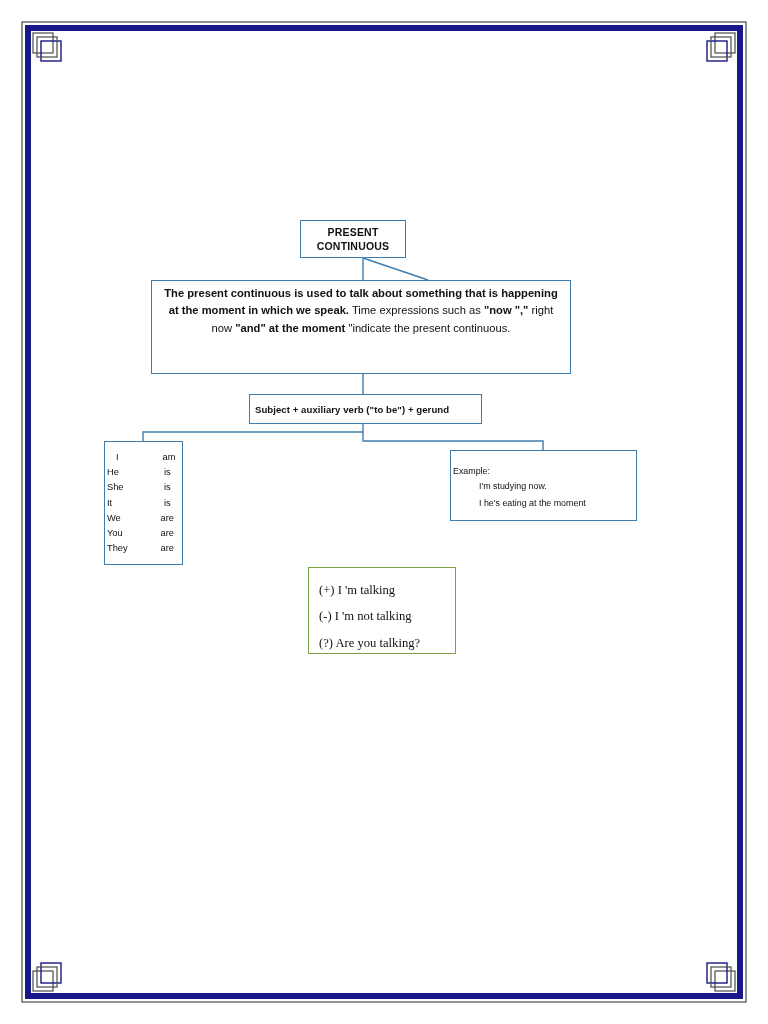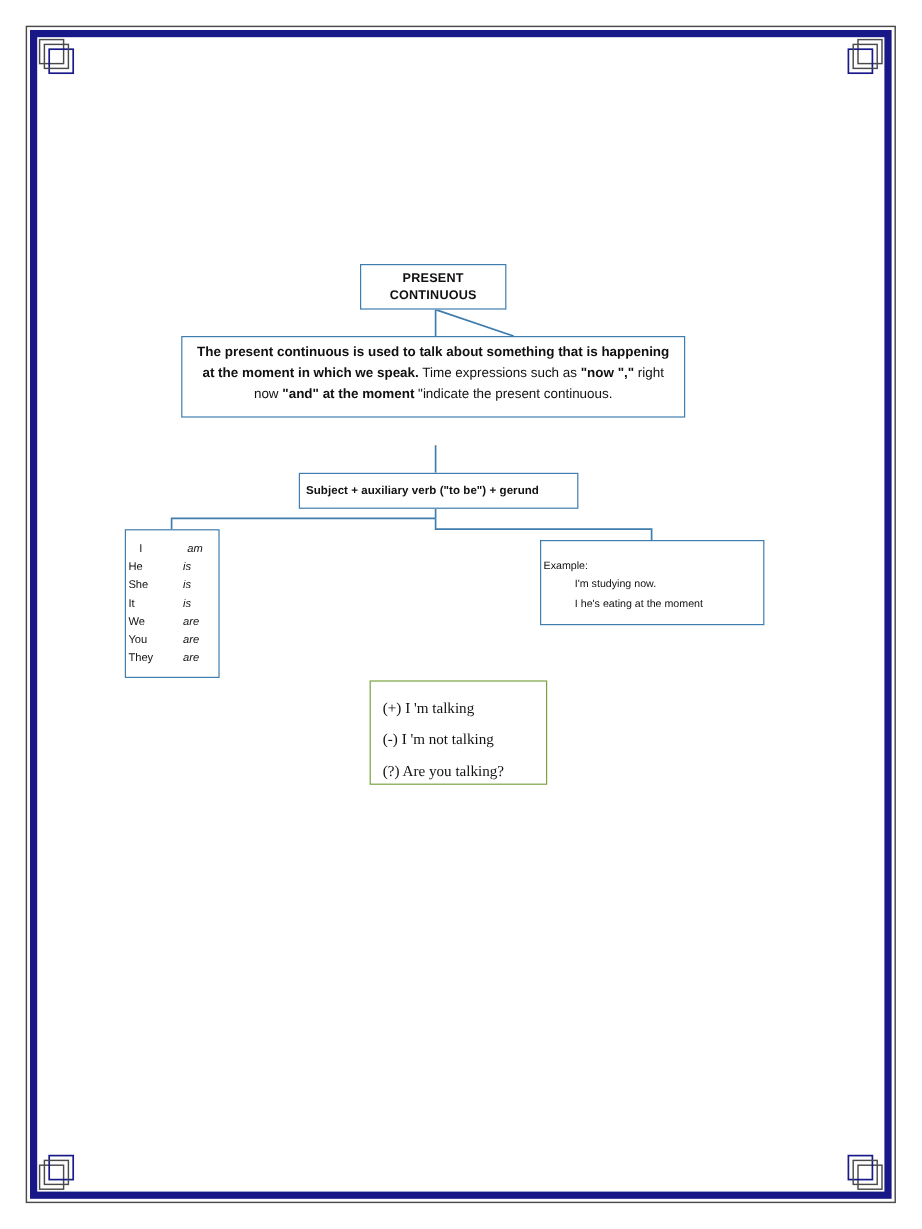--- a/index.html
+++ b/index.html
@@ -34,37 +34,36 @@
     position: absolute;
     box-sizing: border-box;
     background: #ffffff;
     border: 1.6px solid #3f7dae;
     color: #111111;
   }
 
   
   #title-box {
     left: 300px; top: 220px;
-    width: 122px; height: 38px;
+    width: 106px; height: 38px;
     display: flex;
     align-items: center;
     justify-content: center;
     text-align: center;
     font-size: 10.5px;
     font-weight: bold;
     line-height: 1.35;
     letter-spacing: 0.2px;
   }
 
   
   #definition-box {
     left: 151px; top: 280px;
-    width: 420px; height: 68px;
-    display: flex;
-    align-items: center;
+    width: 420px; height: 94px;
+    display: flex;
     justify-content: center;
     padding: 4px 10px 8px 10px;
   }
   #definition-text {
     text-align: center;
     font-size: 11.2px;
     line-height: 1.55;
     font-weight: bold;
   }
   #definition-text .reg { font-weight: normal; }
@@ -96,22 +95,21 @@
     align-items: center;
   }
   .conj-subject {
     width: 48px;
     text-align: left;
     padding-left: 2px;
   }
   .conj-subject.first { text-align: left; padding-left: 11px; }
   .conj-verb {
     width: 31px;
-    text-align: left;
-    font-style: italic;
+    text-align: center;
   }
 
   
   #example-box {
     left: 450px; top: 450px;
     width: 187px; height: 71px;
     padding: 13px 0 0 0;
   }
   #example-label {
     font-size: 8.9px;

